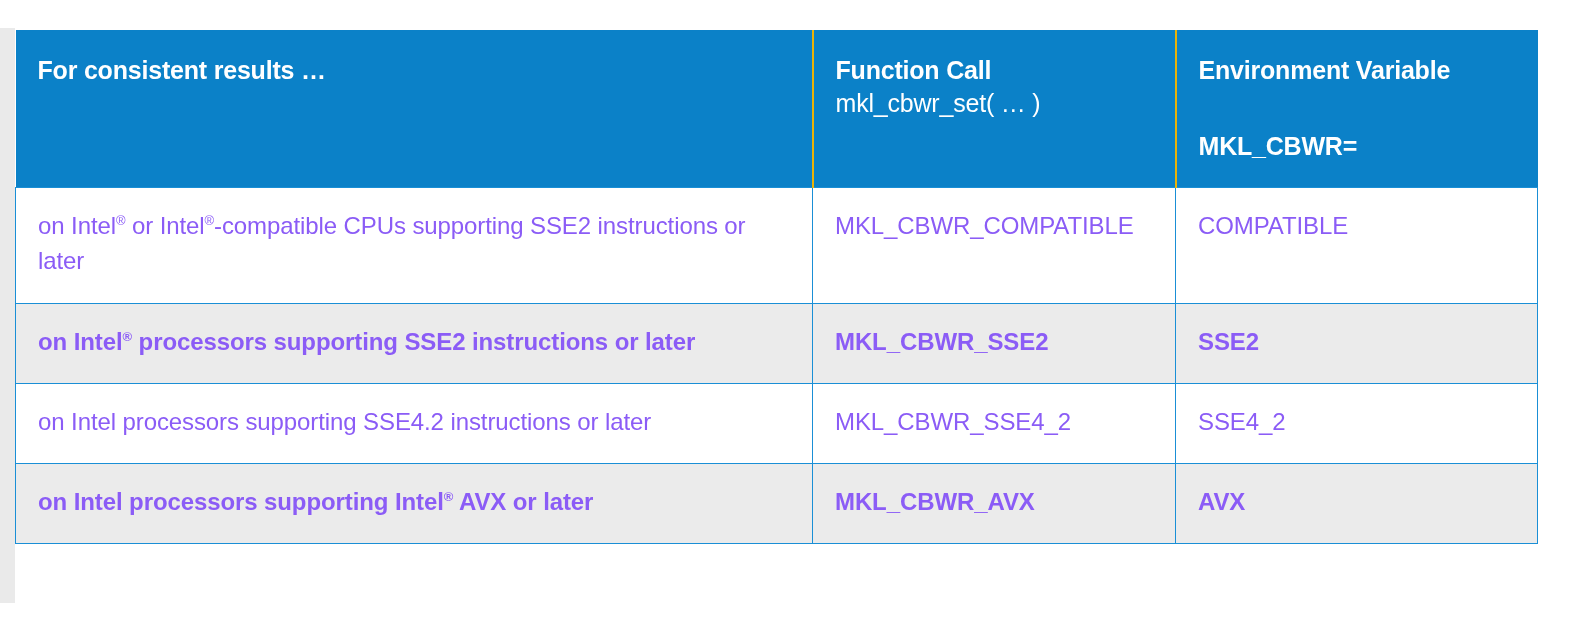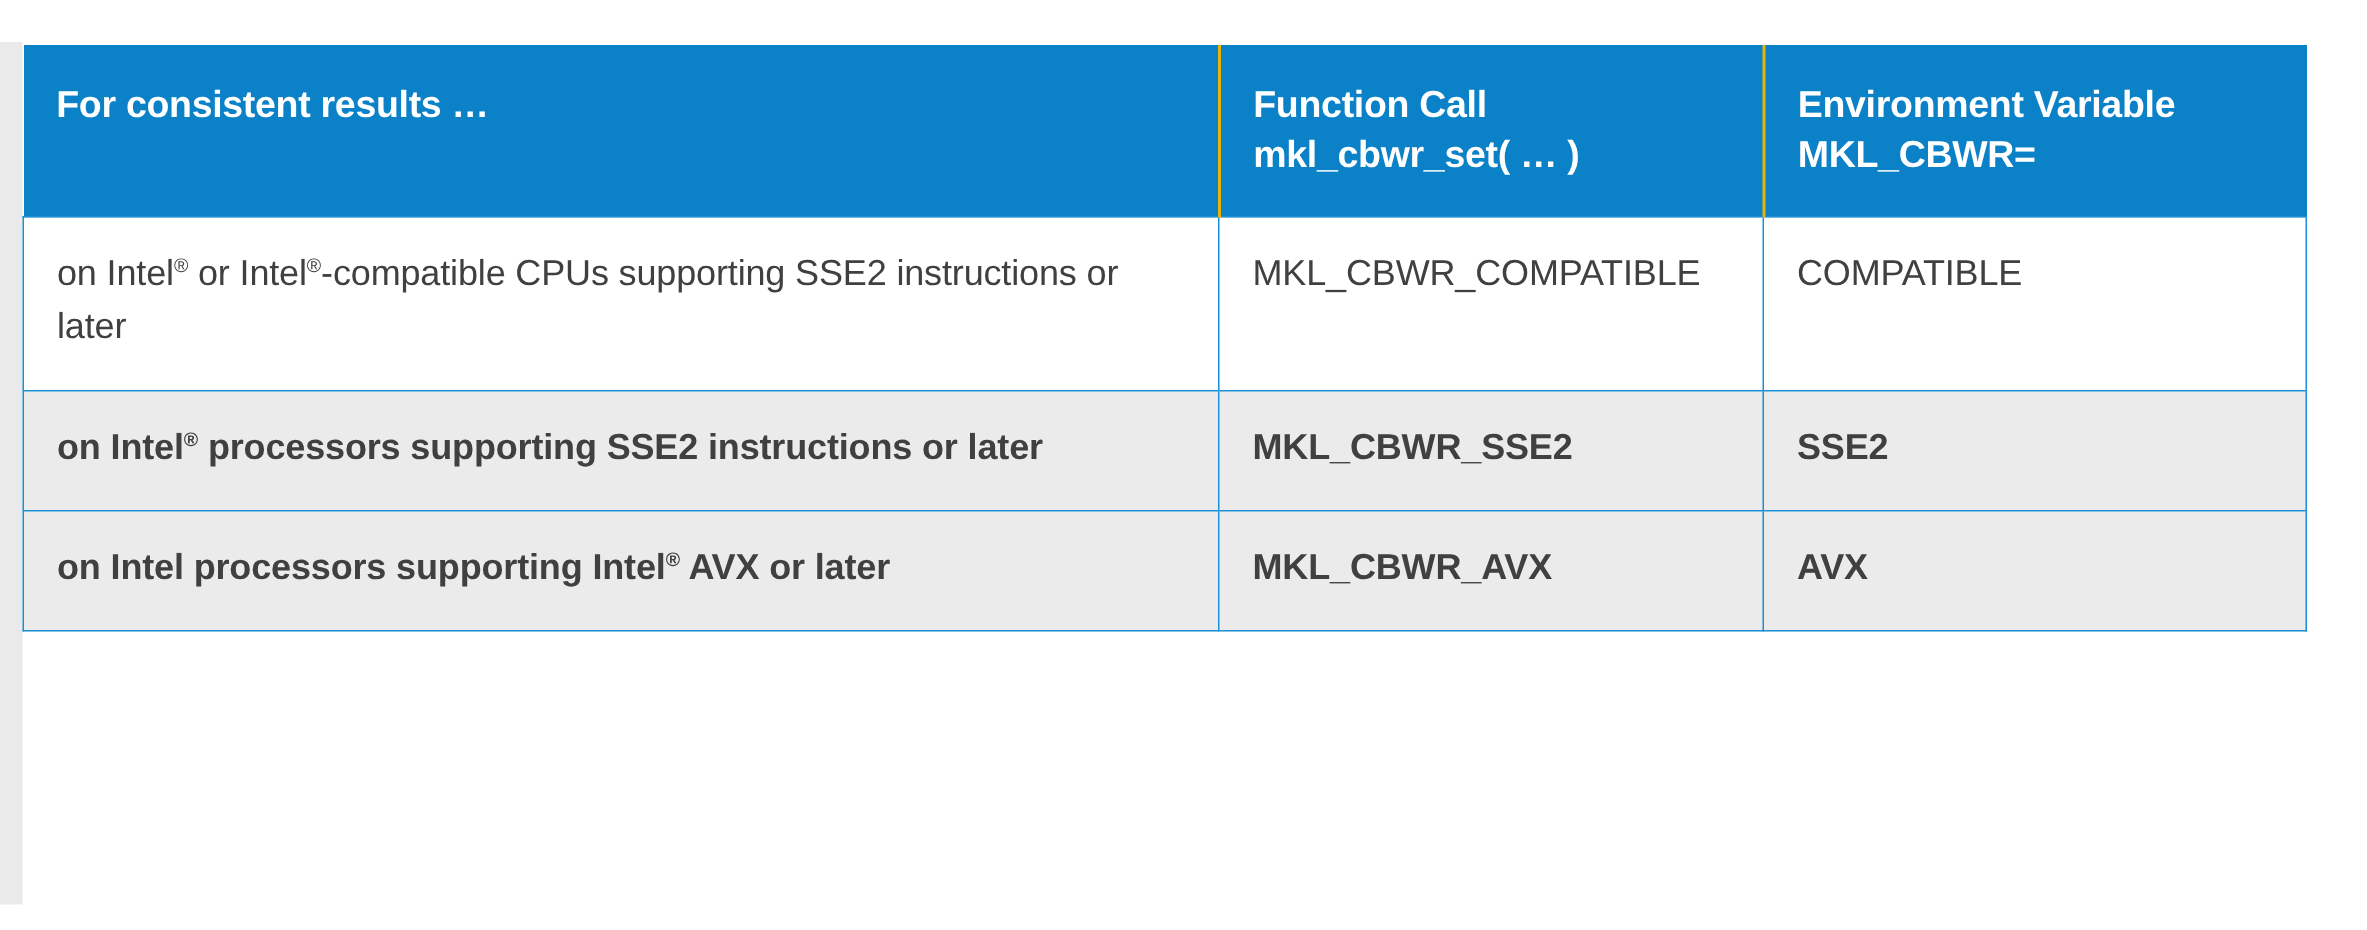--- a/index.html
+++ b/index.html
@@ -68,32 +68,33 @@
   .hd-line1 {
     display: block;
     font-size: 25px;
     font-weight: bold;
     line-height: 33px;
     letter-spacing: -0.2px;
   }
   .hd-line2 {
     display: block;
     font-size: 25px;
-    font-weight: bold;
+    font-weight: normal;
     line-height: 33px;
     letter-spacing: -0.2px;
   }
   .hd-line2.bold {
     font-weight: bold;
+    margin-top: 43px;
   }
 
   
   tbody td {
     border: 1px solid #1a8fd6;
-    color: #404040;
+    color: #8b5cf6;
     font-size: 24px;
     line-height: 35px;
     vertical-align: top;
     padding: 20px 18px 20px 22px;
     background: #ffffff;
     box-sizing: border-box;
     letter-spacing: -0.1px;
   }
   tbody tr.alt td {
     background: #ebebeb;
@@ -144,20 +145,25 @@
           <tr class="tall">
             <td>on Intel<sup class="reg">®</sup> or Intel<sup class="reg">®</sup>-compatible CPUs supporting SSE2 instructions or later</td>
             <td>MKL_CBWR_COMPATIBLE</td>
             <td>COMPATIBLE</td>
           </tr>
           <tr class="alt std">
             <td>on Intel<sup class="reg">®</sup> processors supporting SSE2 instructions or later</td>
             <td>MKL_CBWR_SSE2</td>
             <td>SSE2</td>
           </tr>
+          <tr class="std">
+            <td>on Intel processors supporting SSE4.2 instructions or later</td>
+            <td>MKL_CBWR_SSE4_2</td>
+            <td>SSE4_2</td>
+          </tr>
           <tr class="alt std">
             <td>on Intel processors supporting Intel<sup class="reg">®</sup> AVX or later</td>
             <td>MKL_CBWR_AVX</td>
             <td>AVX</td>
           </tr>
         </tbody>
     </table>
   </div>
 
 </div>

